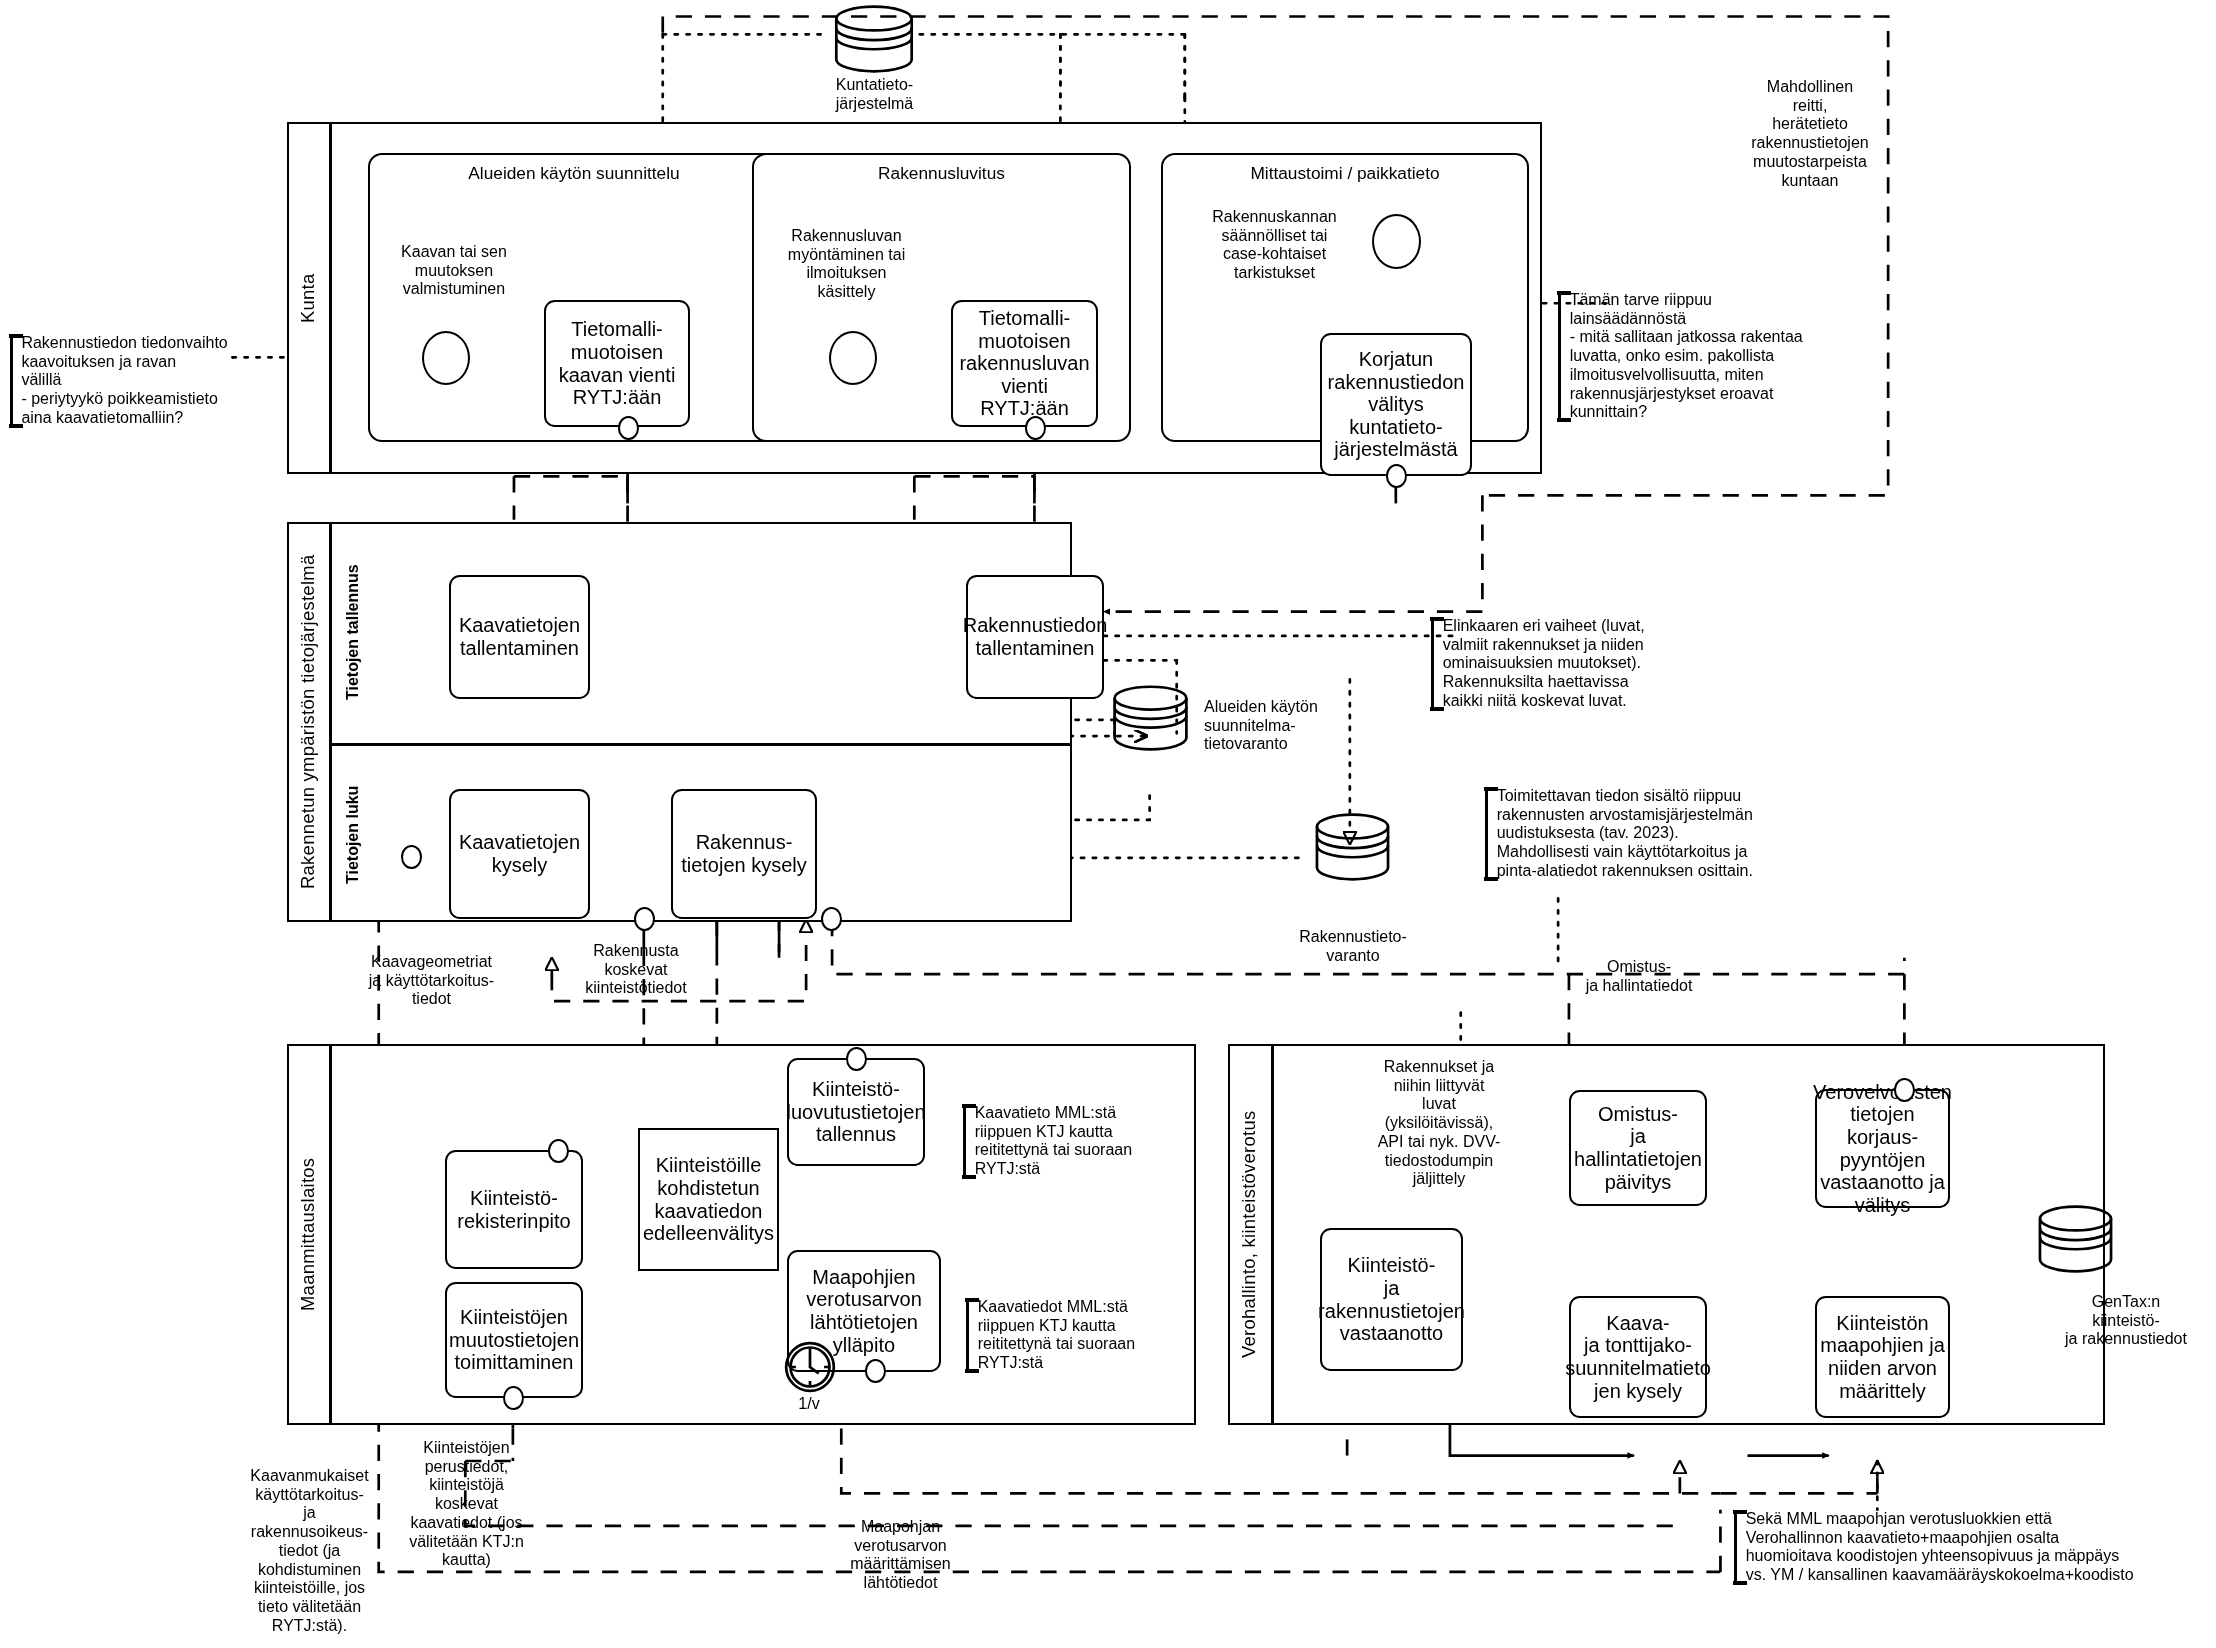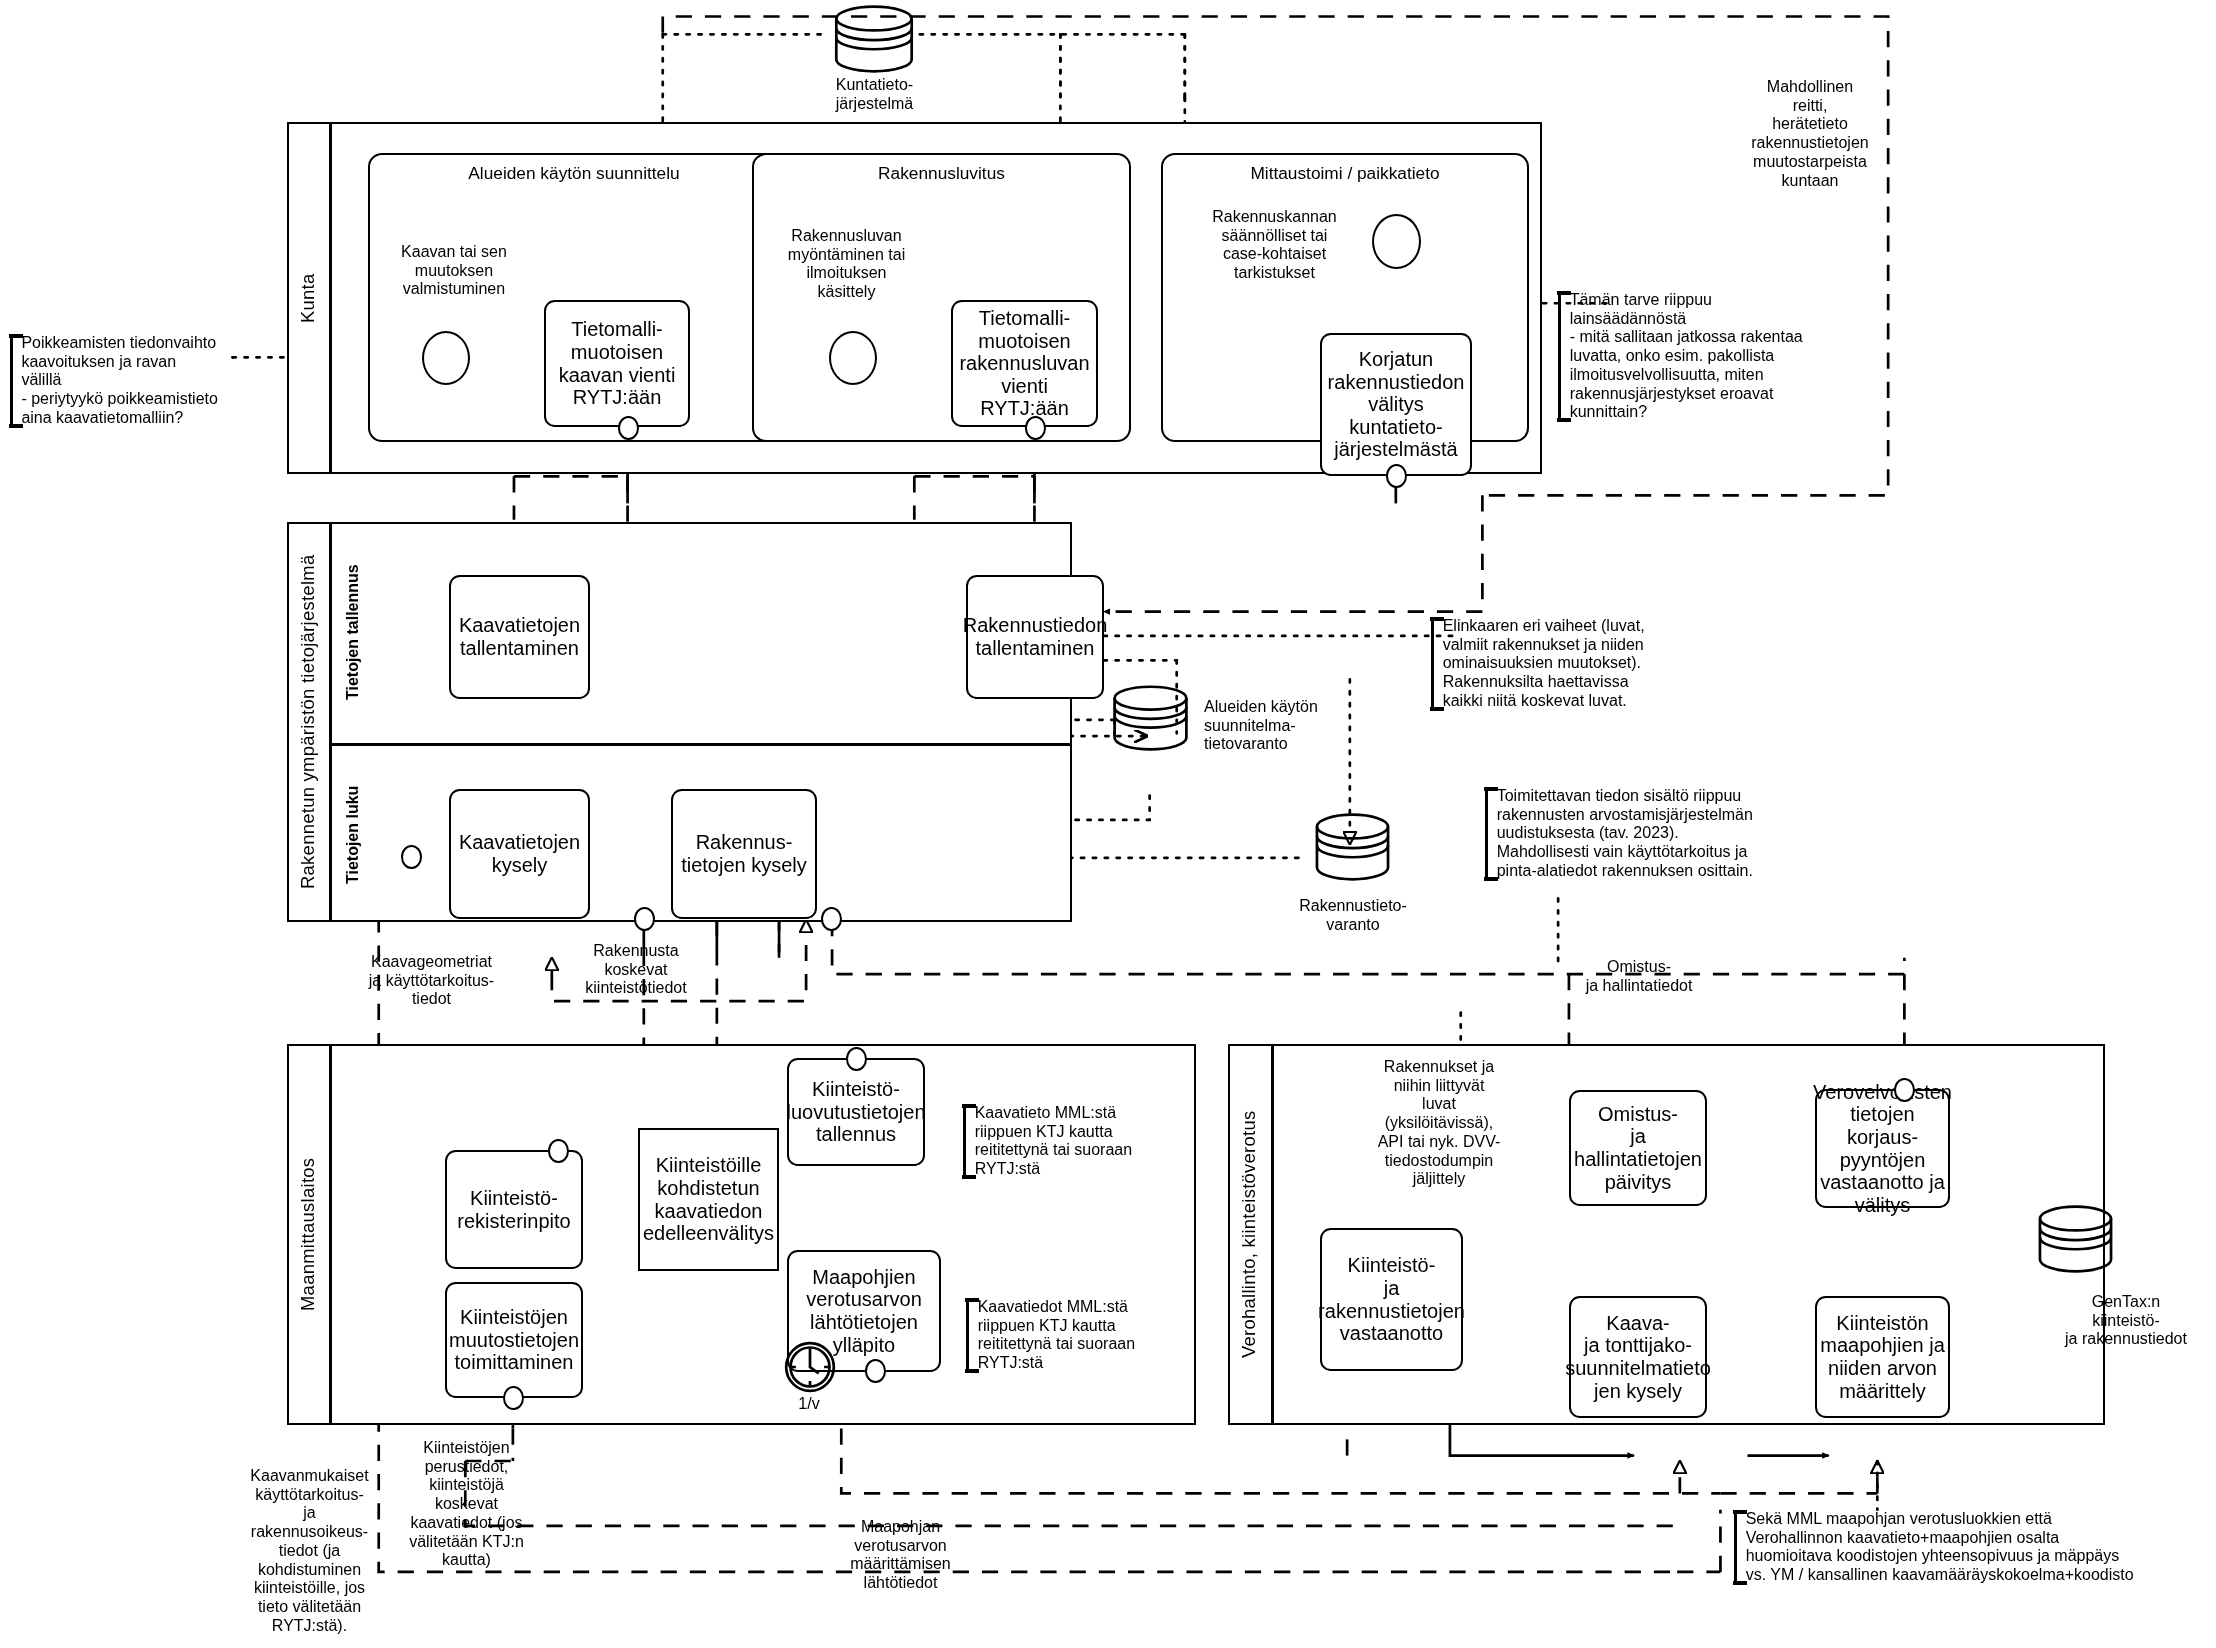--- a/index.html
+++ b/index.html
@@ -253,21 +253,21 @@
       <div>Korjatun</div>
       <div>rakennustiedon</div>
       <div>välitys</div>
       <div>kuntatieto-</div>
       <div>järjestelmästä</div>
     </div>
   </div>
   <div class="evt" style="left:1386px;top:464px;width:20.6px;height:24px;"></div>
 
   <div class="note" style="left:9.7px;top:334px;width:238px;">
-    <div>Poikkeamisten tiedonvaihto</div>
+    <div>Rakennustiedon tiedonvaihto</div>
     <div>kaavoituksen ja ravan</div>
     <div>välillä</div>
     <div>- periytyykö poikkeamistieto</div>
     <div>aina kaavatietomalliin?</div>
   </div>
 
   <div class="free" style="left:1726px;top:78px;width:168px;">
     <div>Mahdollinen</div>
     <div>reitti,</div>
     <div>herätetieto</div>
@@ -338,21 +338,21 @@
   </div>
 
   <div class="db" style="left:1309px;top:812px;">
     <svg width="87" height="70" viewBox="0 0 160 130">
       <ellipse cx="80" cy="27" rx="66" ry="22" class="so"></ellipse>
       <path class="so" d="M14,27 L14,103 A66,22 0 0 0 146,103 L146,27"></path>
       <path class="so" d="M14,45 A66,22 0 0 0 146,45"></path>
       <path class="so" d="M14,62 A66,22 0 0 0 146,62"></path>
     </svg>
   </div>
-  <div class="db-label" style="left:1261px;top:897px;width:184px;text-align:center;">
+  <div class="db-label" style="left:1261px;top:928px;width:184px;text-align:center;">
     <div>Rakennustieto-</div>
     <div>varanto</div>
   </div>
 
   <div class="note" style="left:1431px;top:617px;width:287px;">
     <div>Elinkaaren eri vaiheet (luvat,</div>
     <div>valmiit rakennukset ja niiden</div>
     <div>ominaisuuksien muutokset).</div>
     <div>Rakennuksilta haettavissa</div>
     <div>kaikki niitä koskevat luvat.</div>

